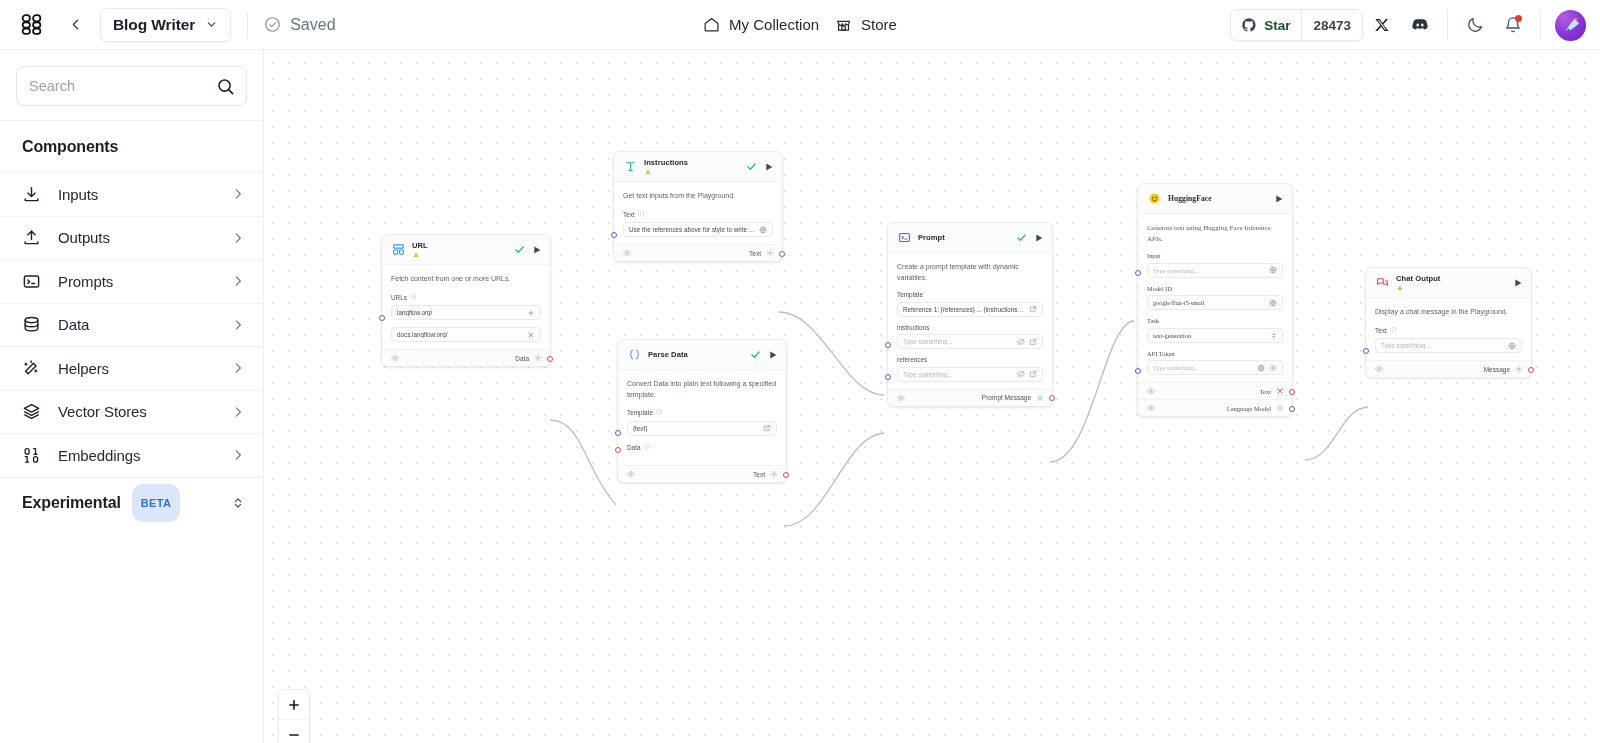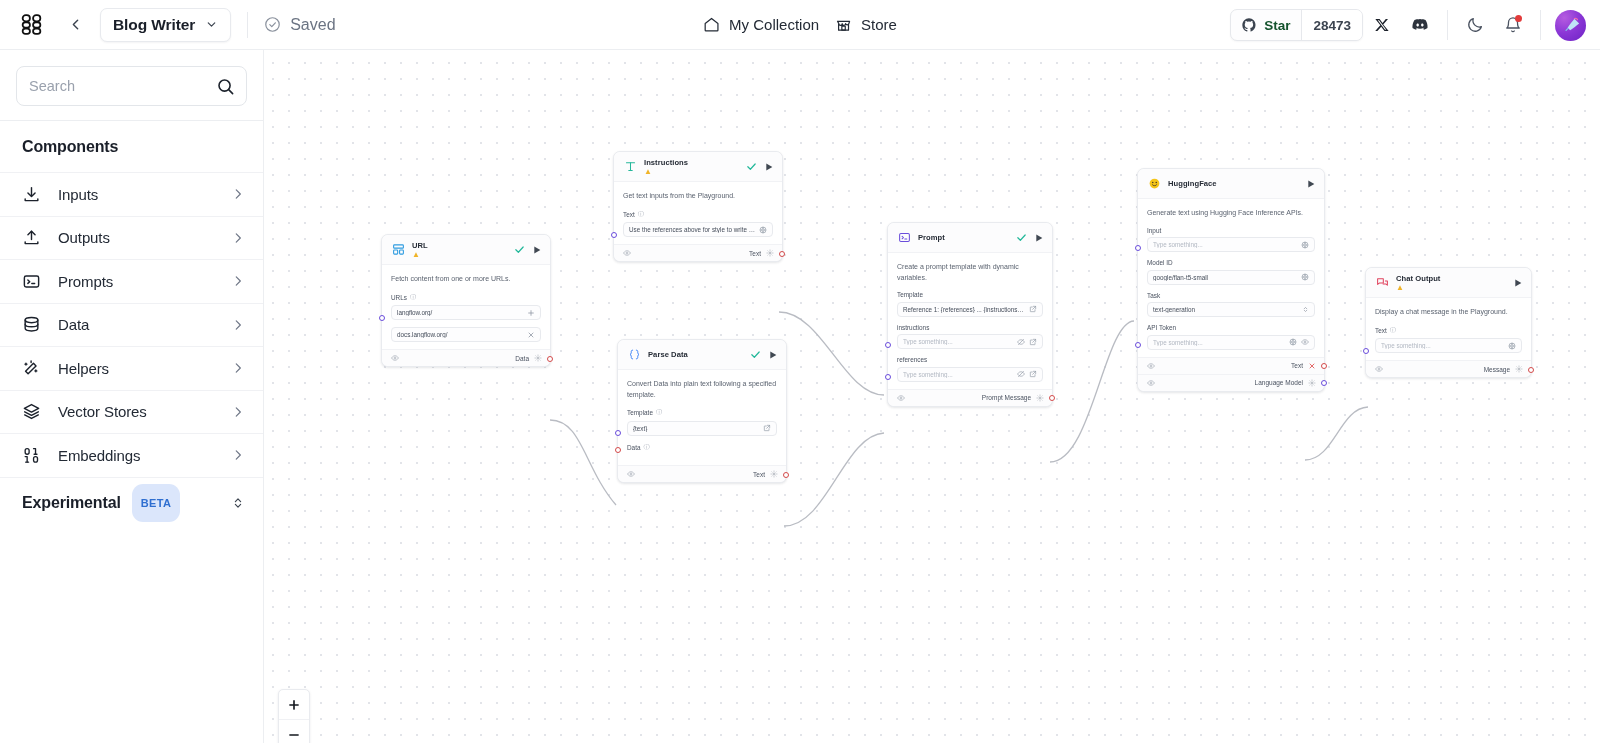--- a/index.html
+++ b/index.html
@@ -785,21 +785,21 @@
       <span class="n-outico">
         <svg width="8" height="8" viewBox="0 0 24 24" fill="none" stroke="currentColor" stroke-width="1.9">
             <circle cx="12" cy="12" r="3"></circle>
             <path d="M12 2v3M12 19v3M2 12h3M19 12h3M5 5l2 2M17 17l2 2M19 5l-2 2M7 17l-2 2"></path>
           </svg>
       </span>
       <div class="hdl out" style="top:5.5px;"></div>
     </div>
   </div>
 
-  <div class="node" style="left:875px; top:118px; width:188px;">
+  <div class="node" style="left:875px; top:133px; width:156px;font-family:Liberation Serif, serif;">
     <div class="n-head">
       <span class="n-ico">
         <svg width="13" height="13" viewBox="0 0 24 24">
             <circle cx="12" cy="12" r="9" fill="#f5c518"></circle>
             <circle cx="8.8" cy="10.2" r="1.3" fill="#3a3123"></circle>
             <circle cx="15.2" cy="10.2" r="1.3" fill="#3a3123"></circle>
             <path d="M8.2 14.4a4.6 4.6 0 0 0 7.6 0" stroke="#3a3123" stroke-width="1.5" fill="none" stroke-linecap="round"></path>
           </svg>
       </span>
       <div class="n-titlewrap">

